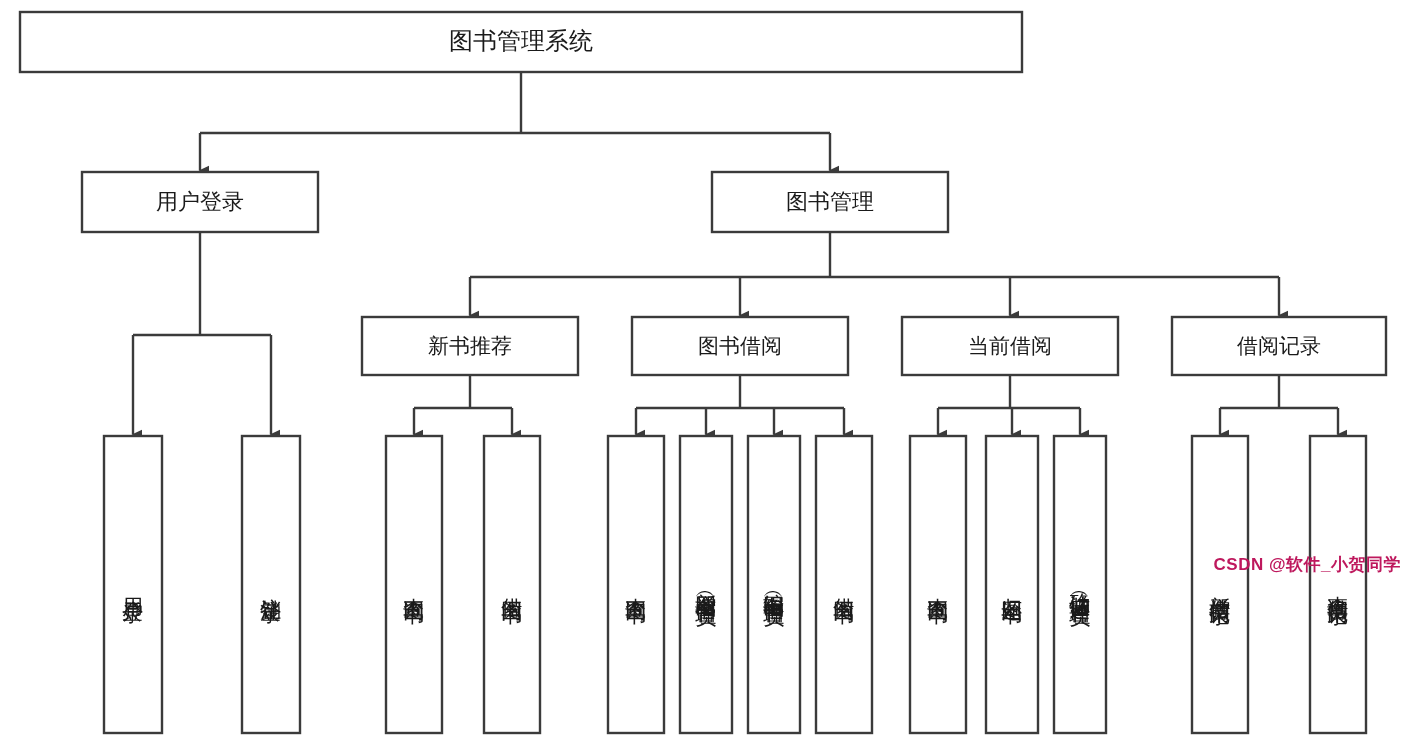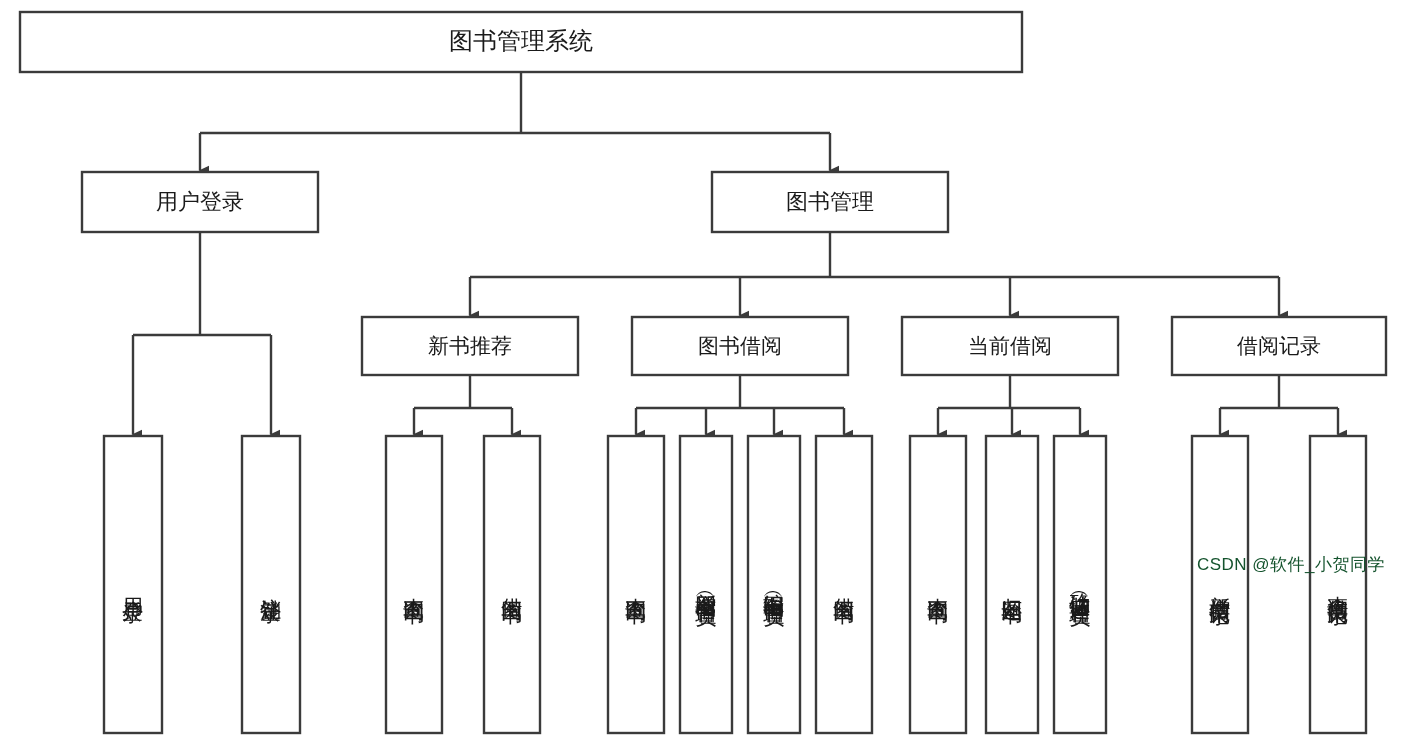--- a/index.html
+++ b/index.html
@@ -62,28 +62,29 @@
     text-orientation: upright;
     font-family: "Liberation Sans", "DejaVu Sans", sans-serif;
     font-size: 21px;
     line-height: 1.32;
     letter-spacing: 2px;
     color: #1a1a1a;
     white-space: nowrap;
   }
   .watermark {
     position: absolute;
-    right: 20px;
+    right: 4px;
     bottom: 6px;
     font-family: "Liberation Sans", "DejaVu Sans", sans-serif;
     font-size: 17px;
-    color: #14532d;
+    color: #be185d;
     letter-spacing: 0.5px;
     user-select: none;
     white-space: nowrap;
+    font-weight: bold;
   }
 </style>
 </head>
 <body>
 
 <div id="diagram-root">
   <svg id="tree-svg" viewBox="0 0 1405 747" xmlns="http://www.w3.org/2000/svg">
     <defs>
       <marker id="arrow" markerWidth="12" markerHeight="12" refX="5.2" refY="9.2" orient="auto" markerUnits="userSpaceOnUse">
         <path class="arrow-head" d="M 0.4 0 L 10 0 L 5.2 10.4 Z"></path>

